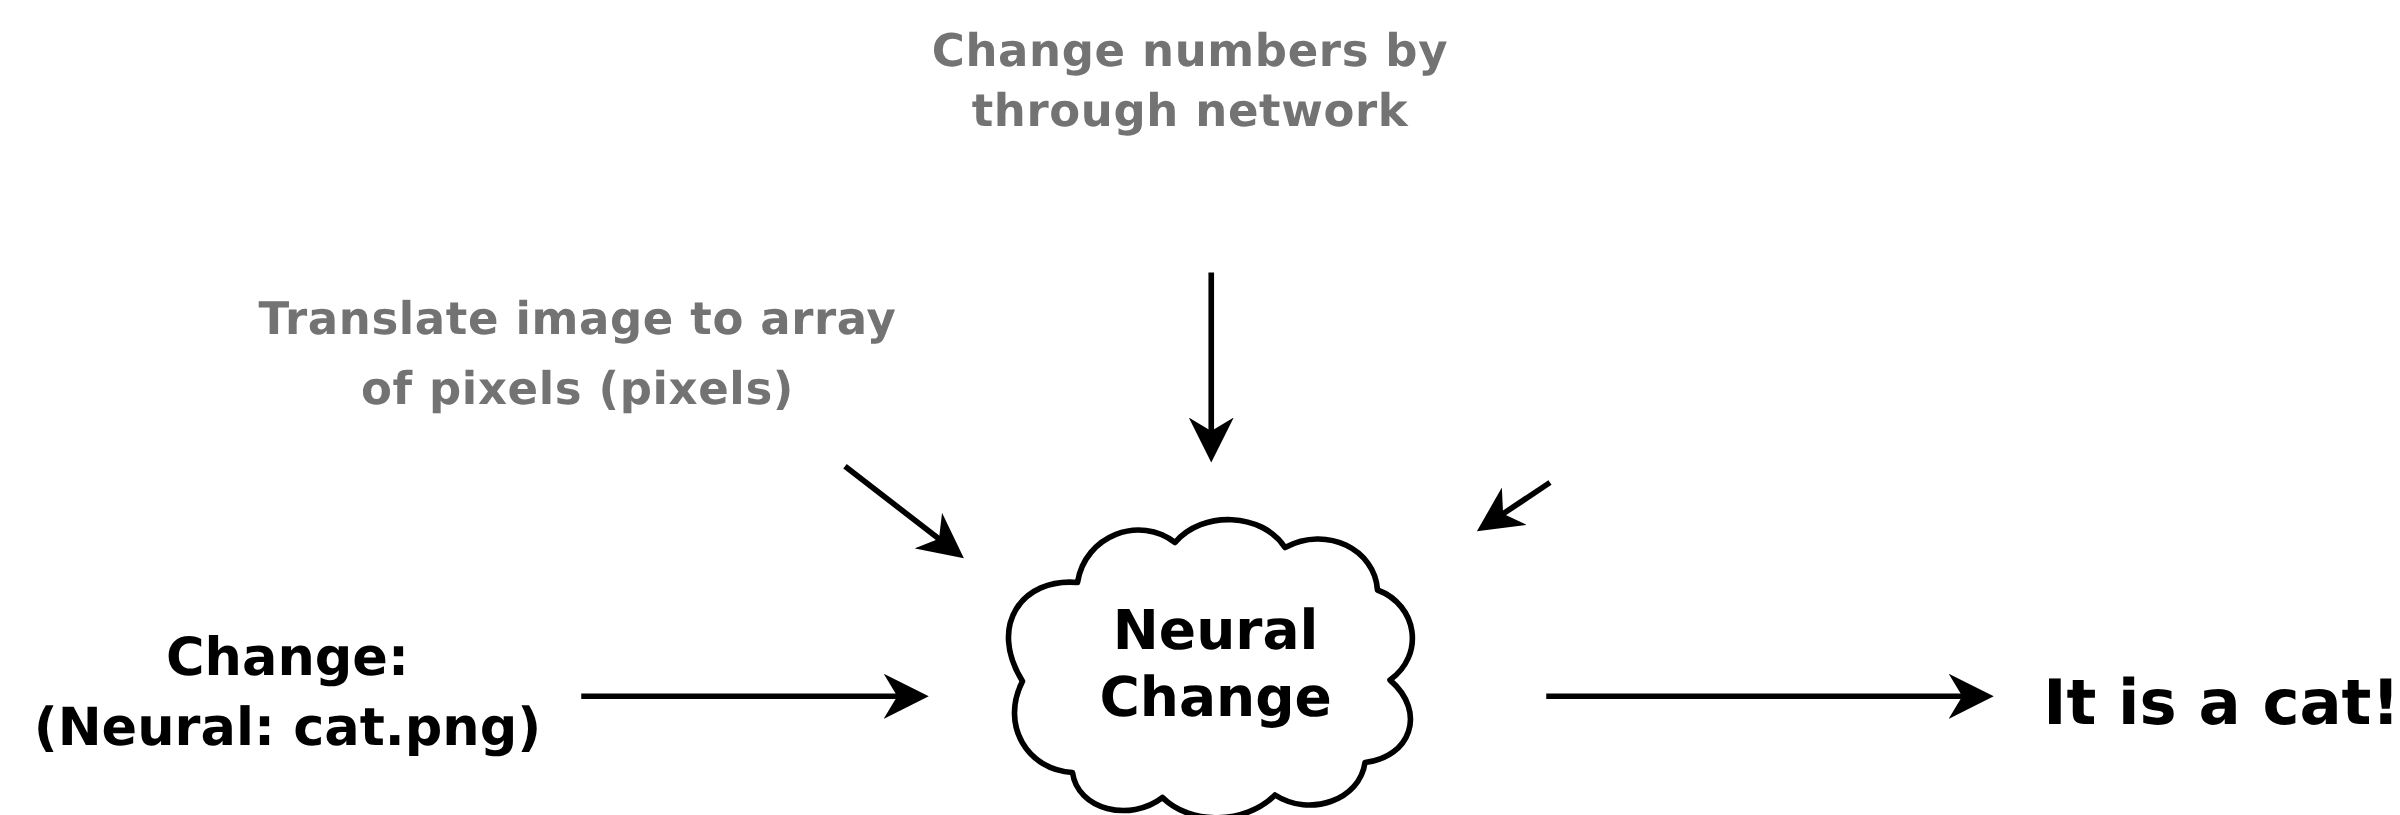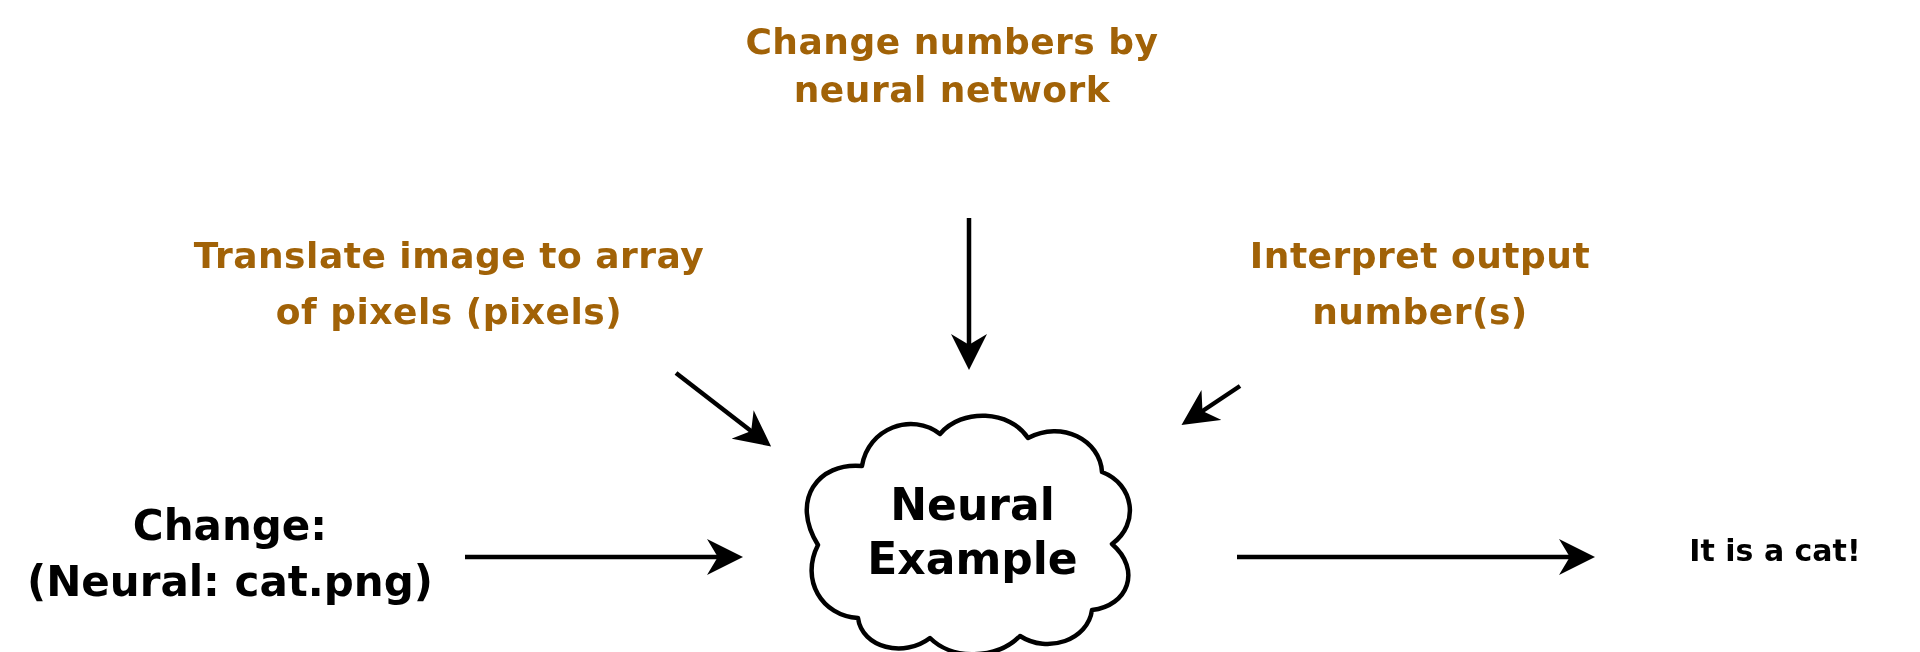--- a/index.html
+++ b/index.html
@@ -18,21 +18,21 @@
   .layer-svg {
     position: absolute;
     left: 0;
     top: 0;
     width: 1920px;
     height: 652px;
   }
   .annotation {
     position: absolute;
     text-align: center;
-    color: #a16207;
+    color: #737373;
     font-size: 36px;
     font-weight: 600;
     letter-spacing: 0.5px;
   }
   .annotation .line { line-height: 48px; }
   .annotation-side .line { line-height: 56px; }
   .node-text {
     position: absolute;
     text-align: center;
     color: #000000;
@@ -49,26 +49,26 @@
     left: 810px;
     top: 478px;
     width: 300px;
     font-size: 44px;
   }
   .cloud-label .line { line-height: 54px; margin-left: 25px; }
   .node-output {
     left: 1630px;
     top: 533px;
     width: 290px;
-    font-size: 30px;
-    text-align: center;
+    font-size: 50px;
+    text-align: right;
     white-space: nowrap;
   }
   .ann-top  { left: 652px;  top: 18px;  width: 600px; }
-  .ann-left { left: 149px;  top: 228px; width: 600px; }
+  .ann-left { left: 162px;  top: 228px; width: 600px; }
   .ann-right{ left: 1120px; top: 228px; width: 600px; }
 </style>
 </head>
 <body>
 
 <div class="canvas">
 
   <svg class="layer-svg" viewBox="0 0 1920 652" xmlns="http://www.w3.org/2000/svg">
     <defs>
       <marker id="ah" viewBox="0 0 10 10" refX="7.5" refY="5" markerWidth="8" markerHeight="8" orient="auto-start-reverse">
@@ -94,38 +94,34 @@
              C 1134,484 1140,524 1112,544
              C 1142,570 1128,606 1092,610
              C 1088,640 1048,654 1020,636
              C 996,660 952,660 930,638
              C 904,658 862,648 858,618
              C 822,616 800,580 818,545 Z" fill="#ffffff" stroke="#000000" stroke-width="4.5" stroke-linejoin="round"></path>
   </svg>
 
   <div class="annotation ann-top">
     <div class="line">Change numbers by</div>
-    <div class="line">neural network</div>
+    <div class="line">through network</div>
   </div>
 
   <div class="annotation annotation-side ann-left">
     <div class="line">Translate image to array</div>
     <div class="line">of pixels (pixels)</div>
   </div>
 
-  <div class="annotation annotation-side ann-right">
-    <div class="line">Interpret output</div>
-    <div class="line">number(s)</div>
-  </div>
 
   <div class="node-text node-input">
     <div class="line">Change:</div>
     <div class="line">(Neural: cat.png)</div>
   </div>
 
   <div class="node-text cloud-label">
     <div class="line">Neural</div>
-    <div class="line">Example</div>
+    <div class="line">Change</div>
   </div>
 
   <div class="node-text node-output">It is a cat!</div>
 
 </div>
 
 </body></html>

